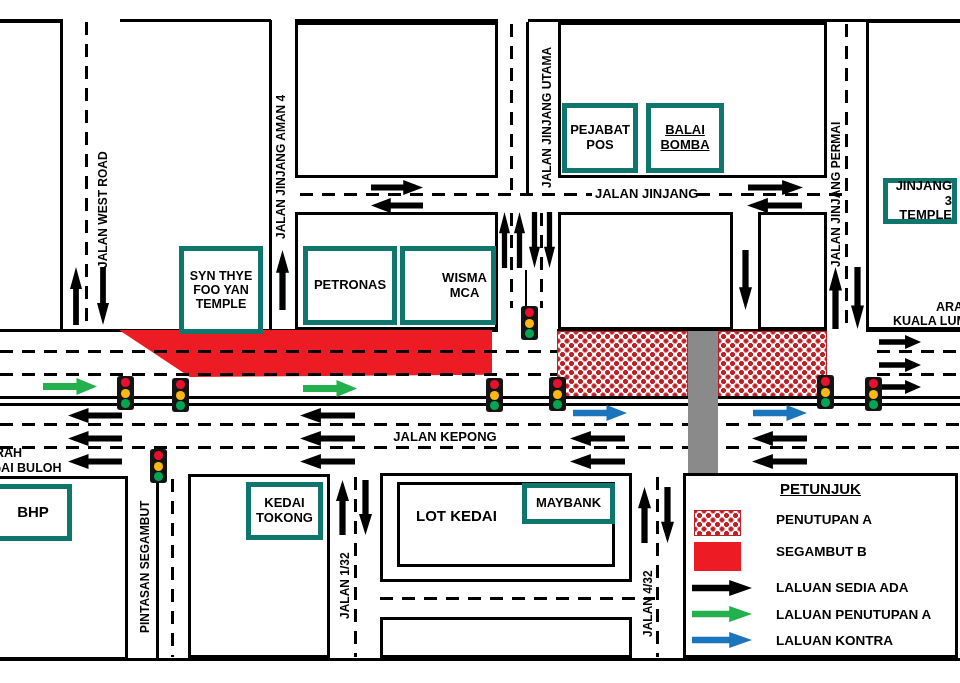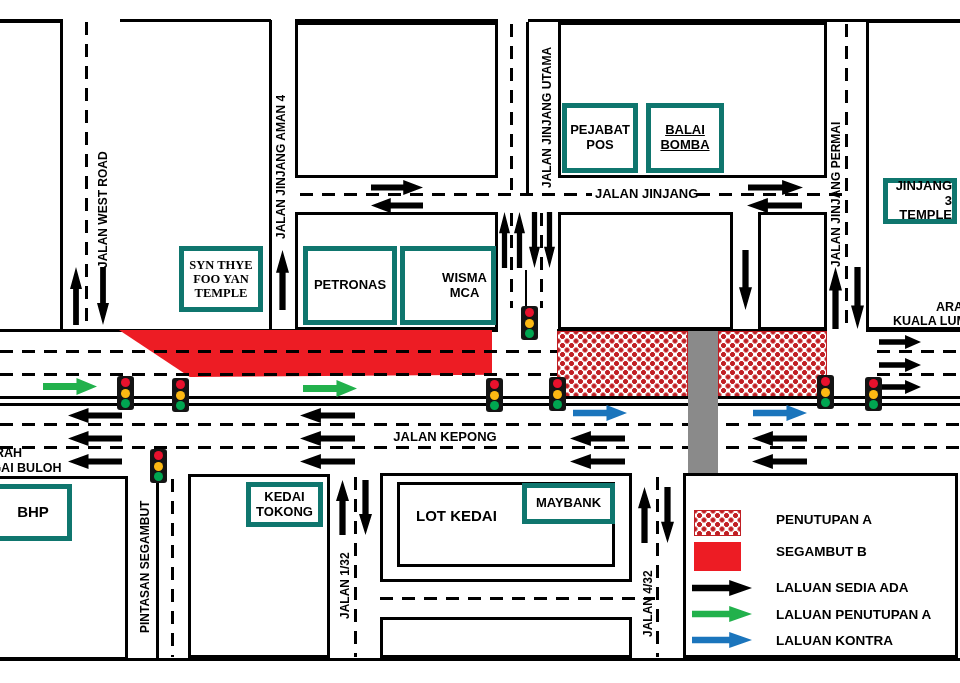--- a/index.html
+++ b/index.html
@@ -176,54 +176,55 @@
       <i class="lr"></i>
       <i class="ly"></i>
       <i class="lg"></i>
     </div>
   <div class="tl" style="left:150px;top:449px;">
       <i class="lr"></i>
       <i class="ly"></i>
       <i class="lg"></i>
     </div>
 
-  <div class="box sm" style="left:179px;top:246px;width:84px;height:66px;font-family:Liberation Serif, serif;">SYN THYE
+  <div class="box sm" style="left:179px;top:246px;width:84px;height:88px;">SYN THYE
 FOO YAN
 TEMPLE</div>
   <div class="box" style="left:303px;top:246px;width:94px;height:79px;">PETRONAS</div>
   <div class="box" style="left:400px;top:246px;width:96px;height:79px;padding-left:33px;">WISMA
 MCA</div>
   <div class="box" style="left:562px;top:103px;width:76px;height:70px;">PEJABAT
 POS</div>
   <div class="box" style="left:646px;top:103px;width:78px;height:70px;text-decoration:underline;">BALAI
 BOMBA</div>
   <div class="box" style="left:883px;top:178px;width:74px;height:46px;text-align:right;">JINJANG 3
 TEMPLE</div>
   <div class="box" style="left:-6px;top:484px;width:78px;height:57px;font-size:15px;">BHP</div>
-  <div class="box" style="left:246px;top:482px;width:77px;height:45px;">KEDAI
+  <div class="box" style="left:246px;top:482px;width:77px;height:58px;">KEDAI
 TOKONG</div>
   <div class="box" style="left:522px;top:483px;width:93px;height:41px;">MAYBANK</div>
   <div class="ht" style="left:416px;top:507px;font-size:15px;">LOT KEDAI</div>
 
   <div class="vt" style="left:94px;top:148px;width:18px;height:124px;font-size:12px;">JALAN WEST ROAD</div>
   <div class="vt" style="left:272px;top:92px;width:18px;height:150px;font-size:12px;">JALAN JINJANG AMAN 4</div>
   <div class="vt" style="left:538px;top:42px;width:18px;height:150px;font-size:12px;">JALAN JINJANG UTAMA</div>
   <div class="vt" style="left:827px;top:98px;width:18px;height:192px;font-size:12px;">JALAN JINJANG PERMAI</div>
   <div class="vt" style="left:136px;top:492px;width:18px;height:150px;font-size:12px;">PINTASAN SEGAMBUT</div>
   <div class="vt" style="left:336px;top:545px;width:18px;height:82px;font-size:12px;">JALAN 1/32</div>
   <div class="vt" style="left:639px;top:563px;width:18px;height:82px;font-size:12px;">JALAN 4/32</div>
   <div class="ht" style="left:595px;top:186px;width:100px;text-align:center;">JALAN JINJANG</div>
   <div class="ht" style="left:393px;top:429px;width:104px;text-align:center;">JALAN KEPONG</div>
 
   <div class="ht sm" style="left:-14px;top:446px;">ARAH</div>
   <div class="ht sm" style="left:-35px;top:461px;">SUNGAI BULOH</div>
   <div class="ht sm" style="left:936px;top:300px;">ARAH</div>
   <div class="ht sm" style="left:893px;top:314px;">KUALA LUMPUR</div>
 
   <div id="legend">
+    <div class="title">PETUNJUK</div>
     <div class="chk" style="left:8px;top:34px;width:47px;height:26px;"></div>
     <div style="position:absolute;left:8px;top:66px;width:47px;height:29px;background:var(--red);"></div>
     <div class="ar r" style="left:6px;top:104px;width:60px;height:16px;"></div>
     <div class="ar r green" style="left:6px;top:130px;width:60px;height:16px;"></div>
     <div class="ar r blue" style="left:6px;top:156px;width:60px;height:16px;"></div>
     <div class="lab" style="top:36px;">PENUTUPAN A</div>
     <div class="lab" style="top:68px;">SEGAMBUT B</div>
     <div class="lab" style="top:104px;">LALUAN SEDIA ADA</div>
     <div class="lab" style="top:131px;">LALUAN PENUTUPAN A</div>
     <div class="lab" style="top:157px;">LALUAN KONTRA</div>

